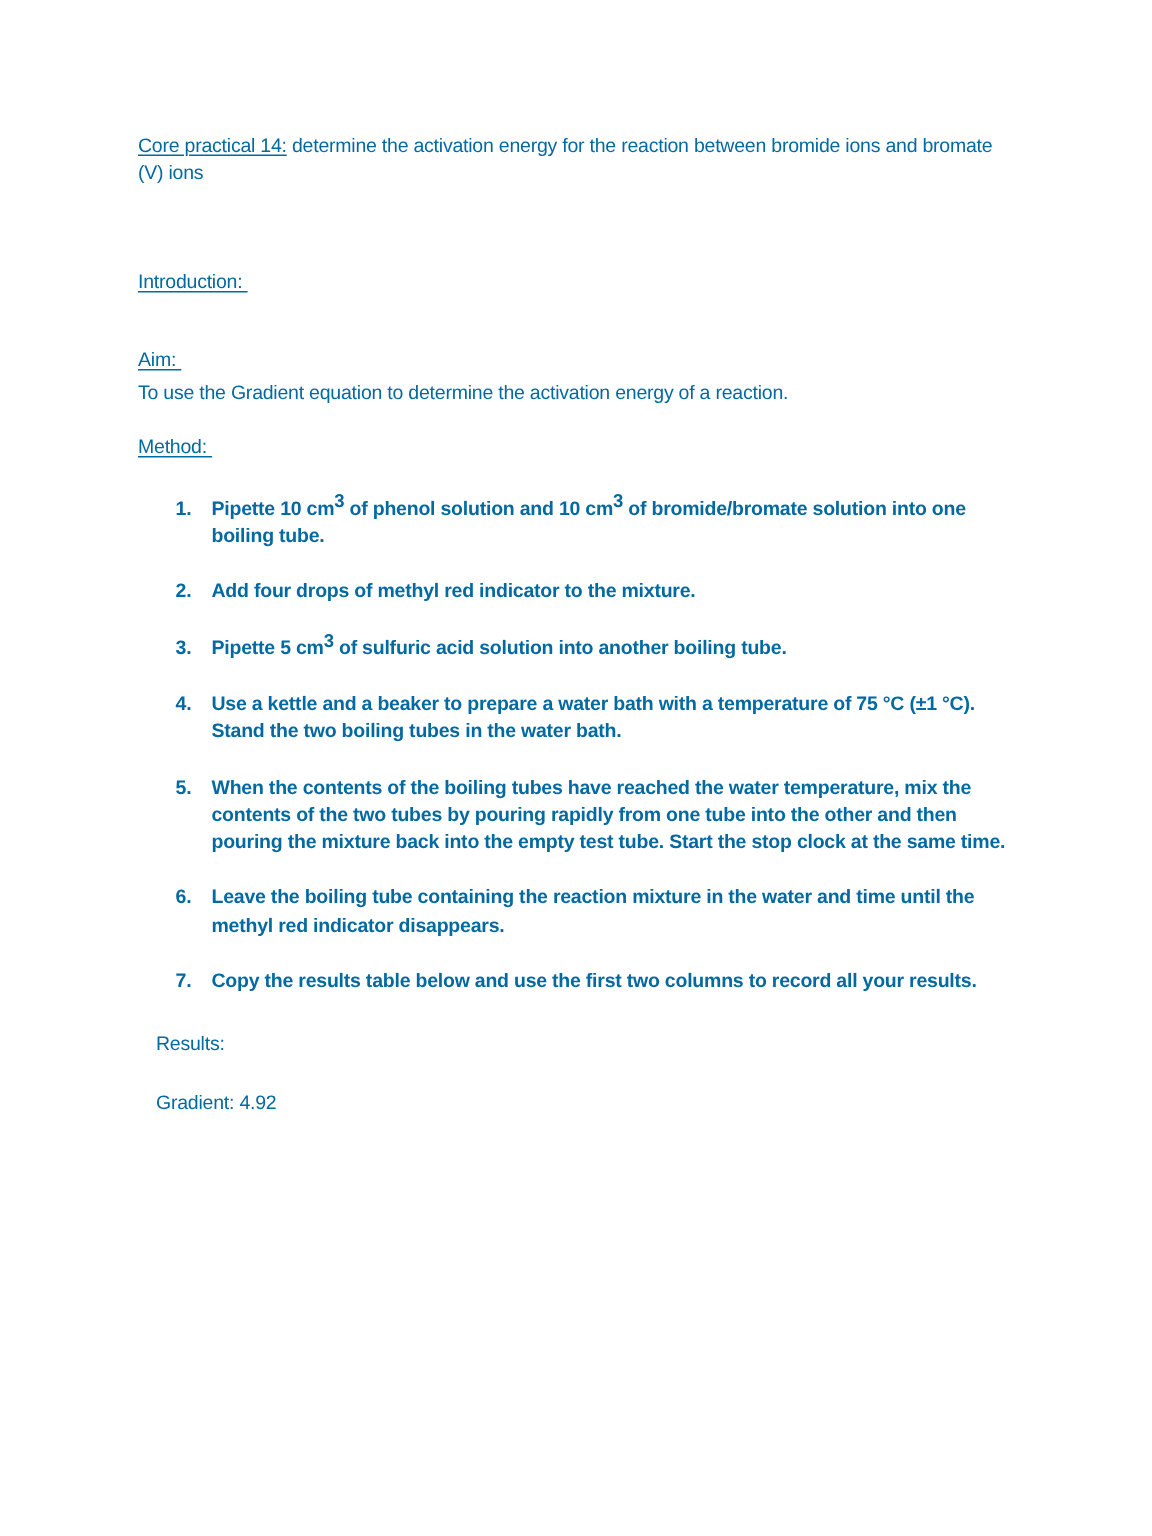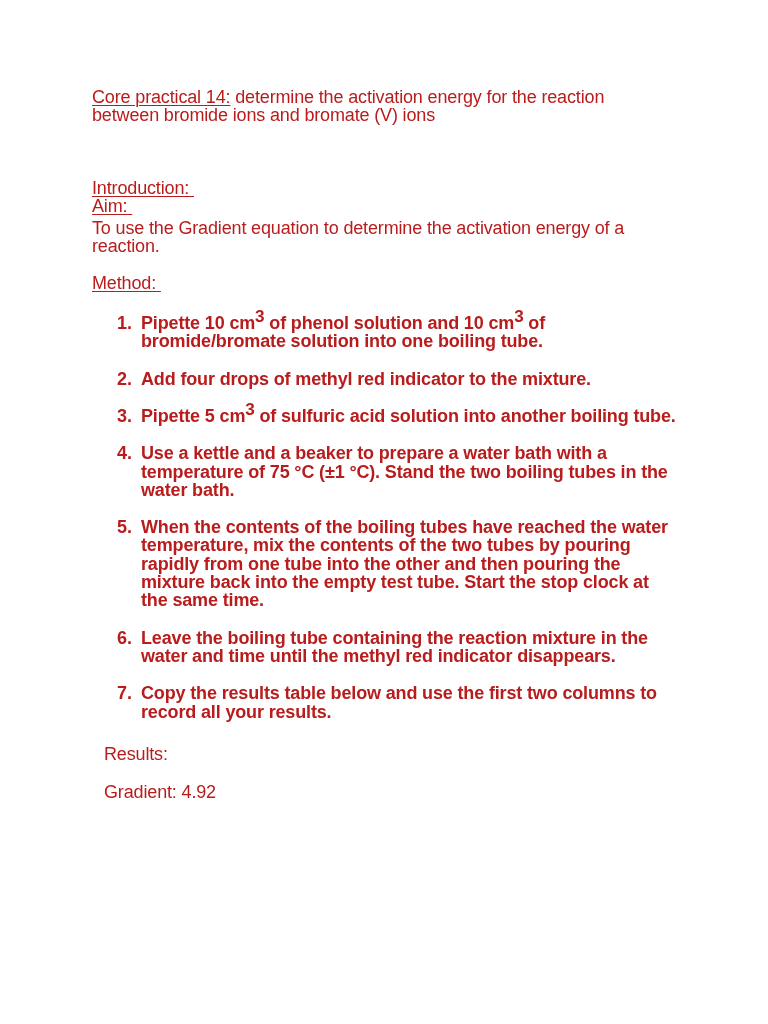--- a/index.html
+++ b/index.html
@@ -8,30 +8,30 @@
     background: #ffffff;
   }
   .page {
     position: relative;
     width: 768px;
     height: 1024px;
     box-sizing: border-box;
     background: #ffffff;
     padding: 88px 92px 0 92px;
     font-family: "Liberation Sans", sans-serif;
-    font-size: 18px;
+    font-size: 13px;
     line-height: 18.3px;
     letter-spacing: -0.15px;
-    color: #b91c1c;
+    color: #0369a1;
     overflow: hidden;
   }
   p { margin: 0; }
   .u { text-decoration: underline; text-decoration-thickness: 1px; text-underline-offset: 2px; }
   .title { margin-bottom: 54px; }
-  .sec-intro { }
+  .sec-intro { margin-bottom: 34px; }
   .aim-label { margin-bottom: 4px; }
   .aim-text { margin-bottom: 18px; }
   .method-label { margin-bottom: 22px; }
   ol.steps {
     list-style: none;
     counter-reset: step;
     margin: 0 0 24px 0;
     padding: 0;
     font-weight: bold;
   }

